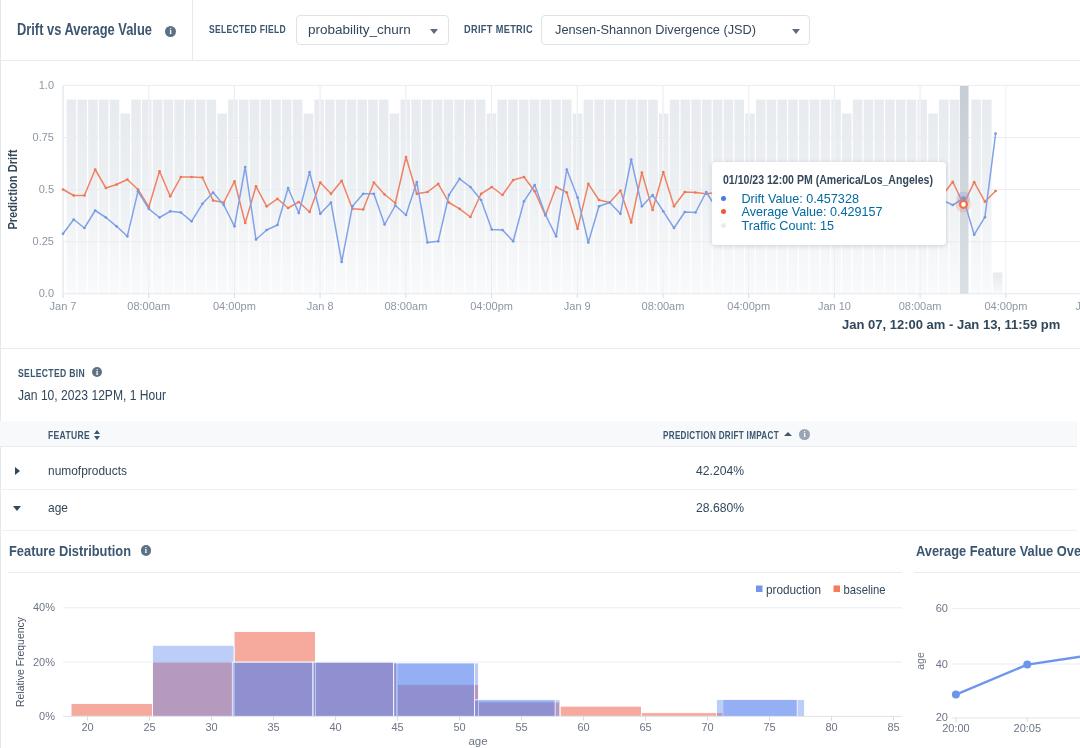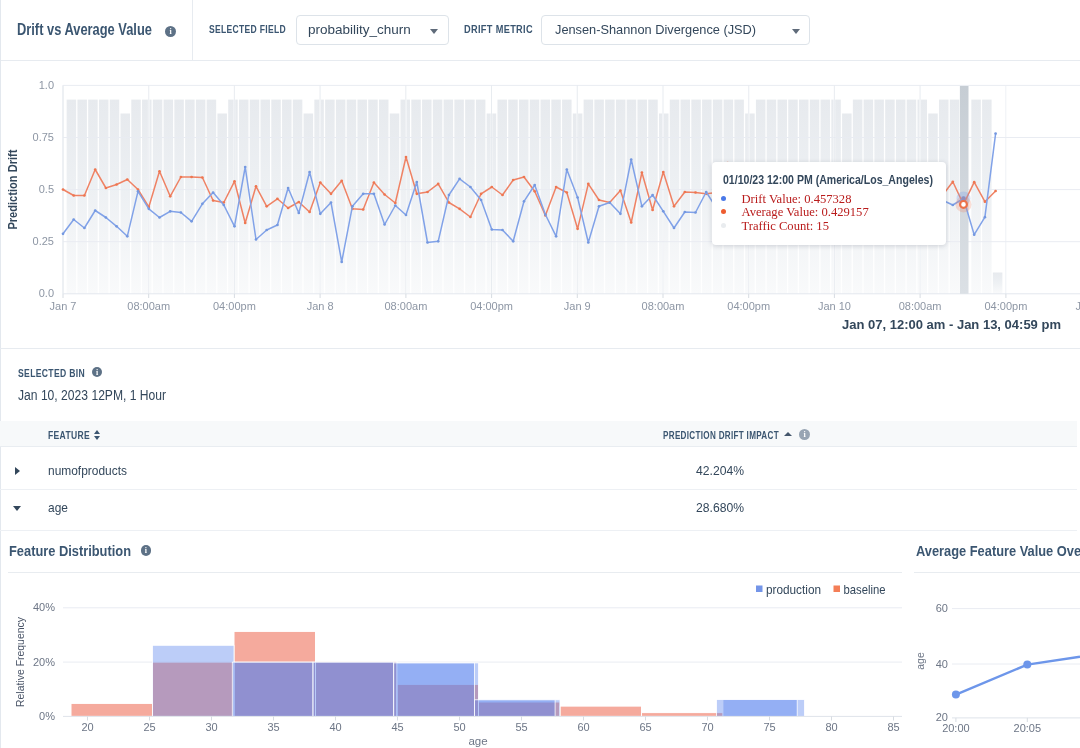--- a/index.html
+++ b/index.html
@@ -447,27 +447,27 @@
 <div class="abs" style="left:0;top:0;width:1px;height:748px;background:#e3e8ee;"></div>
 <div class="abs sx" style="left:17px;top:21px;font-size:16px;font-weight:bold;color:#3b5671;transform:scaleX(0.804);">Drift vs Average Value</div>
 <span class="info abs" style="left:165px;top:25.5px;"></span>
 <div class="abs lbl sx" style="left:209px;top:23px;transform:scaleX(0.777);">SELECTED FIELD</div>
 <div class="dd" style="left:296px;width:153px;padding-left:11px;">probability_churn<span class="caret" style="right:10px;"></span></div>
 <div class="abs lbl sx" style="left:464px;top:23px;transform:scaleX(0.837);">DRIFT METRIC</div>
 <div class="dd" style="left:541px;width:269px;padding-left:13px;"><span class="sx" style="display:inline-block;transform:scaleX(0.947);">Jensen-Shannon Divergence (JSD)</span><span class="caret" style="right:9px;"></span></div>
 
 <div class="abs" style="left:712px;top:162px;width:234px;height:83px;background:#fff;border-radius:4px;box-shadow:0 1px 5px rgba(60,70,90,0.22);"></div>
 <div class="abs sx" style="left:723px;top:172.5px;font-size:12.5px;font-weight:bold;color:#33475b;transform:scaleX(0.844);">01/10/23 12:00 PM (America/Los_Angeles)</div>
-<div class="abs" style="left:720.5px;top:192.5px;font-size:12.6px;color:#b91c1c;line-height:13.5px;white-space:nowrap;font-family:Liberation Serif, serif;">
+<div class="abs" style="left:720.5px;top:192.5px;font-size:12.6px;color:#0369a1;line-height:13.5px;white-space:nowrap;">
 <div><span style="display:inline-block;width:5px;height:5px;border-radius:50%;background:#4a79e8;vertical-align:2px;"></span><span style="display:inline-block;width:16px;"></span>Drift Value: 0.457328</div>
 <div><span style="display:inline-block;width:5px;height:5px;border-radius:50%;background:#ee5c30;vertical-align:2px;"></span><span style="display:inline-block;width:16px;"></span>Average Value: 0.429157</div>
 <div><span style="display:inline-block;width:5px;height:5px;border-radius:50%;background:#e9ecef;vertical-align:2px;"></span><span style="display:inline-block;width:16px;"></span>Traffic Count: 15</div>
 </div>
 
-<div class="abs" style="left:842px;top:316.5px;font-size:13px;font-weight:bold;color:#33475b;white-space:nowrap;">Jan 07, 12:00 am - Jan 13, 04:59 pm</div>
+<div class="abs" style="left:842px;top:316.5px;font-size:13px;font-weight:bold;color:#33475b;white-space:nowrap;">Jan 07, 12:00 am - Jan 13, 11:59 pm</div>
 
 <div class="abs" style="left:0;top:348px;width:1080px;height:1px;background:#e7ebf0;"></div>
 <div class="abs lbl sx" style="left:18px;top:366.5px;font-size:10.5px;transform:scaleX(0.819);">SELECTED BIN</div>
 <span class="info abs" style="left:92px;top:366.5px;width:10px;height:10px;"></span>
 <div class="abs sx" style="left:18px;top:387px;font-size:14px;color:#33475b;transform:scaleX(0.865);">Jan 10, 2023 12PM, 1 Hour</div>
 
 <div class="abs" style="left:0;top:421px;width:1077px;height:26px;background:#f7f9fa;border-bottom:1px solid #e9edf1;"></div>
 <div class="abs lbl sx" style="left:48px;top:429px;font-size:10.5px;transform:scaleX(0.814);">FEATURE</div>
 <div class="abs" style="left:93.5px;top:429.5px;width:0;height:0;border-left:3.5px solid transparent;border-right:3.5px solid transparent;border-bottom:4px solid #3b5671;"></div>
 <div class="abs" style="left:93.5px;top:435.5px;width:0;height:0;border-left:3.5px solid transparent;border-right:3.5px solid transparent;border-top:4px solid #3b5671;"></div>

